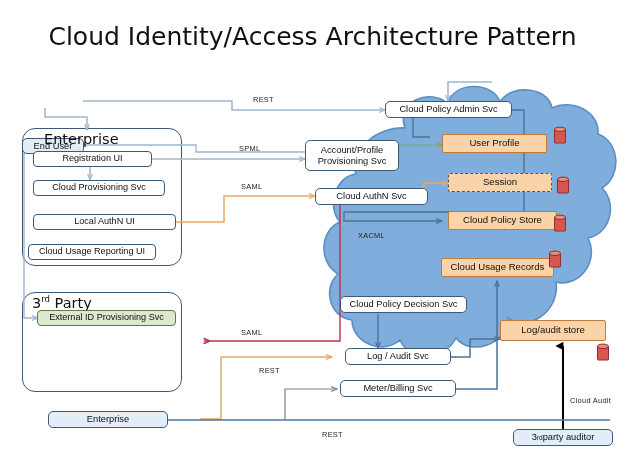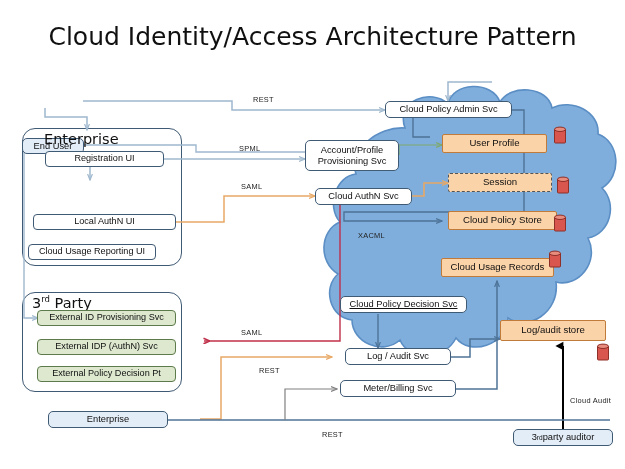--- a/index.html
+++ b/index.html
@@ -161,43 +161,42 @@
 
   <div class="node actor" style="left:513px;top:429px;width:100px;height:17px;">
     <span>3</span>
       <sup style="font-size:6.5px">rd</sup>
       <span> party auditor</span>
   </div>
 
   <div class="group" style="left:22px;top:128px;width:160px;height:138px;"></div>
   <div class="grouptitle" style="left:44px;top:131px;">Enterprise</div>
 
-  <div class="node entbox" style="left:33px;top:151px;width:119px;height:16px;margin-left:12px;">Registration UI</div>
+  <div class="node entbox" style="left:33px;top:151px;width:119px;height:16px;">Registration UI</div>
+  <div class="node entbox" style="left:33px;top:180px;width:132px;height:16px;">Cloud Provisioning Svc</div>
   <div class="node entbox" style="left:33px;top:214px;width:143px;height:16px;">Local AuthN UI</div>
   <div class="node entbox" style="left:28px;top:244px;width:128px;height:16px;">Cloud Usage Reporting UI</div>
 
   <div class="group" style="left:22px;top:292px;width:160px;height:100px;"></div>
   <div class="grouptitle" style="left:32px;top:294px;">
     <span>3</span><sup>rd</sup><span> Party</span>
   </div>
 
   <div class="node greenbox" style="left:37px;top:310px;width:139px;height:16px;">External ID Provisioning Svc</div>
-  <div class="node greenbox" style="left:37px;top:339px;width:139px;height:16px;">External IDP (AuthN) Svc</div>
-  <div class="node greenbox" style="left:37px;top:366px;width:139px;height:16px;">External Policy Decision Pt</div>
 
   <div class="node svcbox" style="left:385px;top:101px;width:127px;height:17px;">Cloud Policy Admin Svc</div>
 
   <div class="node svcbox" style="left:305px;top:140px;width:94px;height:31px;flex-direction:column;">
     <span>Account/Profile</span>
     <span>Provisioning Svc</span>
   </div>
 
-  <div class="node svcbox" style="left:315px;top:188px;width:97px;height:17px;">Cloud AuthN Svc</div>
-
-  <div class="node svcbox" style="left:340px;top:296px;width:127px;height:17px;text-decoration:underline;">Cloud Policy Decision Svc</div>
+  <div class="node svcbox" style="left:315px;top:188px;width:113px;height:17px;">Cloud AuthN Svc</div>
+
+  <div class="node svcbox" style="left:340px;top:296px;width:127px;height:17px;">Cloud Policy Decision Svc</div>
 
   <div class="node svcbox" style="left:345px;top:348px;width:106px;height:17px;">Log / Audit Svc</div>
 
   <div class="node svcbox" style="left:340px;top:380px;width:116px;height:17px;">Meter/Billing Svc</div>
 
   <div class="node store" style="left:442px;top:134px;width:105px;height:19px;">User Profile</div>
 
   <div class="node store dashed" style="left:448px;top:173px;width:104px;height:19px;">Session</div>
 
   <div class="node store" style="left:448px;top:211px;width:109px;height:19px;">Cloud Policy Store</div>

